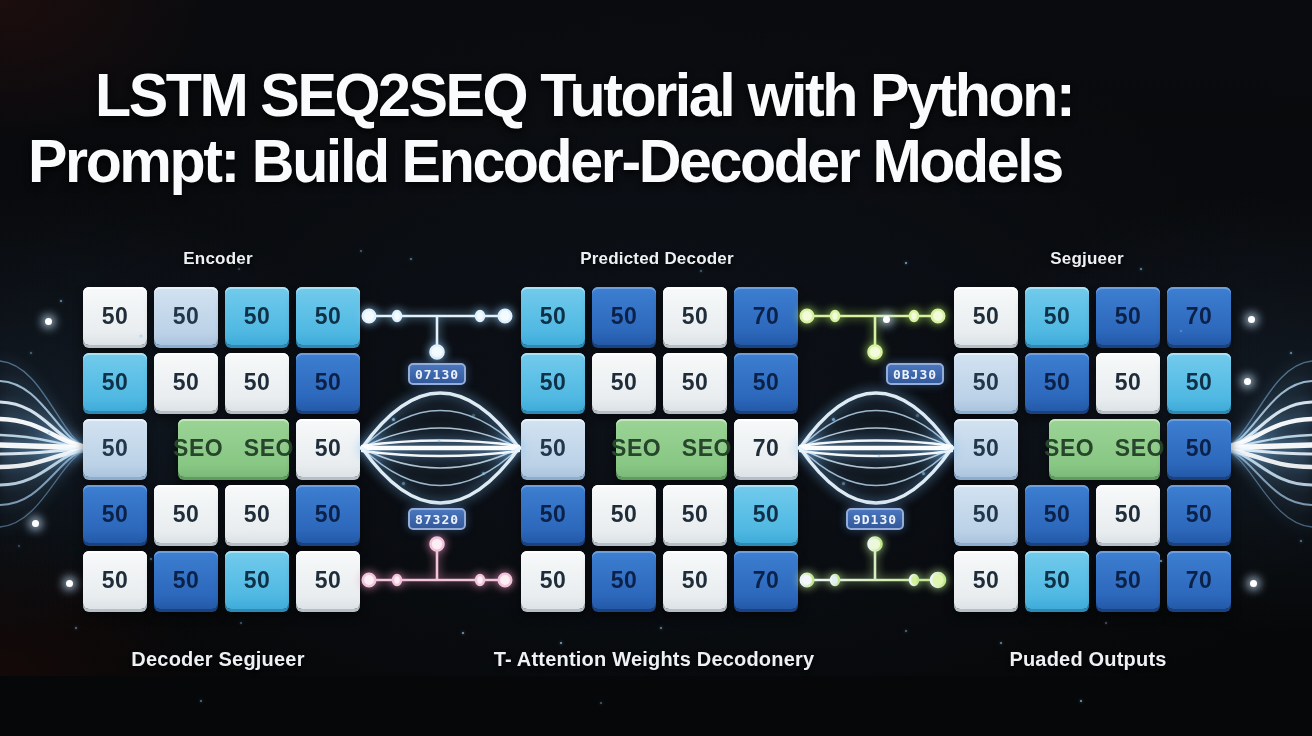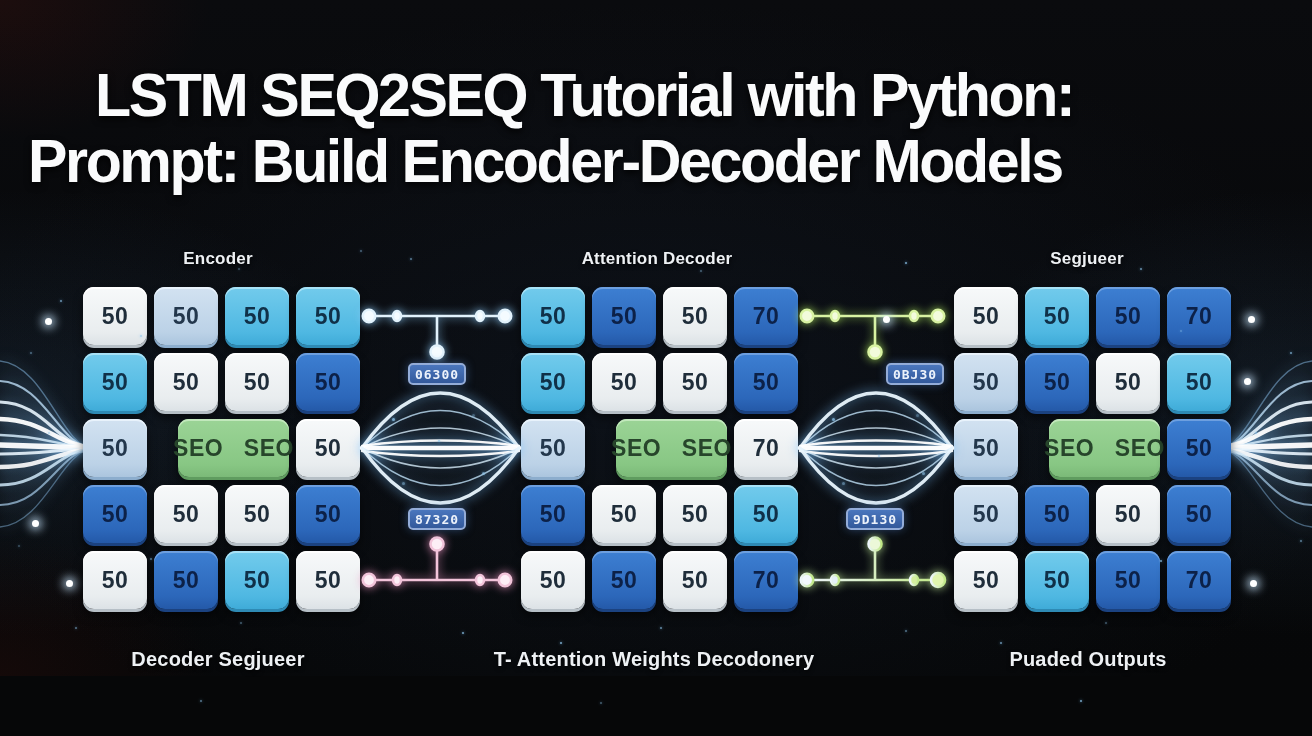--- a/index.html
+++ b/index.html
@@ -39,21 +39,21 @@
     text-shadow:0 2px 4px rgba(0,0,0,.8);
   }
 
   
   .grid {
     position:absolute; display:grid; width:277px; height:322px;
     grid-template-columns:repeat(4,64px); grid-template-rows:repeat(5,58px);
     column-gap:7px; row-gap:8px;
   }
   .cell {
-    border-radius:11px; display:flex; align-items:center; justify-content:center;
+    border-radius:6px; display:flex; align-items:center; justify-content:center;
     font-size:23px; font-weight:bold; letter-spacing:.5px; white-space:pre;
     box-shadow:0 6px 10px rgba(0,0,0,.55);
   }
   .cell.span2 { grid-column:span 2; }
   .cell.white { background:linear-gradient(#f7f9fa,#e9edef 78%,#dce2e6); color:#1f2d3a;
     box-shadow:inset 0 2px 0 #ffffff, 0 3px 0 #b6bfc6, 0 7px 10px rgba(0,0,0,.55); }
   .cell.pale { background:linear-gradient(#d2e2f1,#bcd2e7 78%,#abc5de); color:#23374c;
     box-shadow:inset 0 2px 0 #e8f2fb, 0 3px 0 #8cadcd, 0 7px 10px rgba(0,0,0,.55); }
   .cell.sky { background:linear-gradient(#72cbec,#4fb8e2 78%,#3fabd8); color:#103048;
     box-shadow:inset 0 2px 0 #a8e2f6, 0 3px 0 #2e8ab4, 0 7px 10px rgba(0,0,0,.55); }
@@ -118,21 +118,21 @@
       <path d="M92,130 C47,130 34,95 0,94" stroke="#cfe7f8" stroke-width="3" opacity=".85"></path>
       <path d="M92,150 C47,150 32,95 0,94" stroke="#a8cdeb" stroke-width="2" opacity=".7"></path>
       <path d="M92,172 C47,168 30,95 0,94" stroke="#7fb0d8" stroke-width="1.3" opacity=".5"></path>
     </g>
   </svg>
 
   <div class="title-line l1">LSTM SEQ2SEQ Tutorial with Python:</div>
   <div class="title-line l2">Prompt: Build Encoder-Decoder Models</div>
 
   <div class="sec-label" style="left:58px;">Encoder</div>
-  <div class="sec-label" style="left:497px;">Attention Decoder</div>
+  <div class="sec-label" style="left:497px;">Predicted Decoder</div>
   <div class="sec-label" style="left:927px;">Segjueer</div>
 
   <div class="grid" style="left:83px;  top:287px;">
       <div class="cell white">50</div>
       <div class="cell pale">50</div>
       <div class="cell sky">50</div>
       <div class="cell sky">50</div>
       <div class="cell sky">50</div>
       <div class="cell white">50</div>
       <div class="cell white">50</div>
@@ -263,21 +263,21 @@
     <g stroke="url(#wg)" stroke-width="2.6" fill="#eef8e0">
       <path d="M9,46 H141 M77,46 V16" fill="none"></path>
       <circle cx="9" cy="46" r="6.2" fill="#f2f8fd"></circle>
       <ellipse cx="37" cy="46" rx="4" ry="5" fill="#e4f0f8"></ellipse>
       <ellipse cx="116" cy="46" rx="4" ry="5" fill="#d4ee9e"></ellipse>
       <circle cx="140" cy="46" r="7" fill="#e0f5ae"></circle>
       <circle cx="77" cy="10" r="6.5" fill="#ecf8d8"></circle>
     </g>
   </svg>
 
-  <div class="badge" style="left:408px; top:363px;">06300</div>
+  <div class="badge" style="left:408px; top:363px;">07130</div>
   <div class="badge" style="left:408px; top:508px;">87320</div>
   <div class="badge" style="left:886px; top:363px;">0BJ30</div>
   <div class="badge" style="left:846px; top:508px;">9D130</div>
 
   <div class="bot-label" style="left:8px;">Decoder Segjueer</div>
   <div class="bot-label" style="left:444px;">T- Attention Weights Decodonery</div>
   <div class="bot-label" style="left:878px;">Puaded Outputs</div>
 
   <div id="particles">
       <div class="particle" style="left: 238px; top: 268px; width: 2px; height: 2px; background: rgb(143, 198, 236); opacity: 0.35; box-shadow: rgb(111, 178, 224) 0px 0px 3px;"></div>

